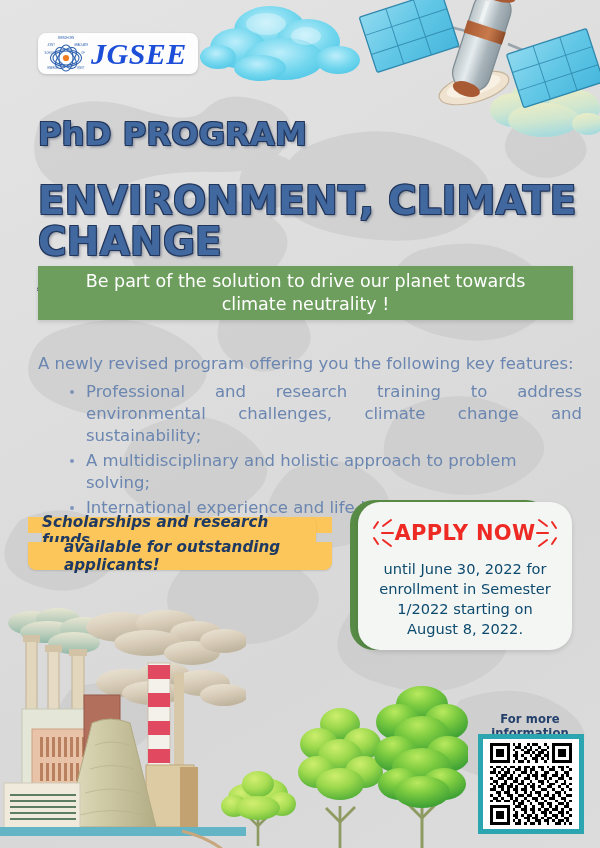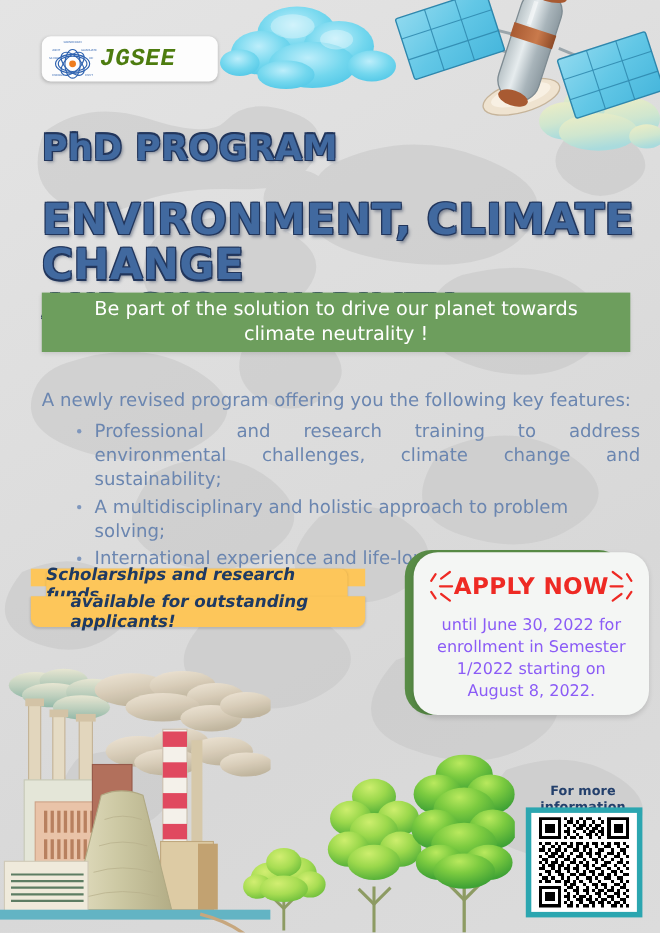--- a/index.html
+++ b/index.html
@@ -21,22 +21,22 @@
 
   
   .logo-card{
     position:absolute;left:38px;top:33px;width:160px;height:41px;
     background:#fdfdfd;border-radius:8px;
     box-shadow:0 1px 3px rgba(0,0,0,.18);
     display:flex;align-items:center;
   }
   .logo-mark{width:46px;height:38px;margin-left:5px;flex:none;}
   .logo-word{
-    font-family:Liberation Mono, monospace;font-style:italic;font-weight:700;
-    font-size:22px;letter-spacing:.5px;color:#4d7c0f;line-height:1;
+    font-family:Liberation Serif, serif;font-style:italic;font-weight:700;
+    font-size:30px;letter-spacing:.5px;color:#1d4ed8;line-height:1;
     margin-left:2px;
   }
 
   
   .titles{position:absolute;left:38px;top:118px;width:545px;}
   .t-line{
     font-family:"DejaVu Sans",sans-serif;
     font-weight:700;color:#41699f;line-height:1.06;
     letter-spacing:.2px;
     text-shadow:
@@ -86,42 +86,42 @@
     font-weight:700;font-style:italic;font-size:15.2px;
     font-family:"DejaVu Sans",sans-serif;
     display:flex;align-items:center;justify-content:center;
     box-shadow:0 1px 2px rgba(0,0,0,.12);
   }
   .schol .r1{left:14px;top:0;right:16px;height:28px;border-radius:7px 7px 0 0;}
   .schol .r2{left:0;top:25px;right:0;height:28px;border-radius:0 0 8px 8px;padding-left:36px;}
   .schol .r1b{left:14px;top:14px;right:16px;height:16px;background:#fdc65a;}
 
   
-  .applywrap{position:absolute;left:368px;top:500px;width:222px;height:152px;}
+  .applywrap{position:absolute;left:350px;top:500px;width:222px;height:152px;}
   .apply-shadow{
     position:absolute;left:0;top:0;width:200px;height:150px;
     background:#588c46;border-radius:24px;
   }
   .apply-card{
     position:absolute;left:8px;top:2px;width:214px;height:148px;
     background:#f4f6f4;border-radius:22px;
     box-shadow:0 2px 5px rgba(0,0,0,.13);
     display:flex;flex-direction:column;align-items:center;
   }
   .apply-head{
     display:flex;align-items:center;justify-content:center;
     margin-top:14px;width:100%;
   }
   .apply-head .txt{
     font-family:"DejaVu Sans",sans-serif;font-weight:700;
     font-size:21px;color:#ee2a24;letter-spacing:.3px;
   }
   .sparks{width:26px;height:34px;flex:none;}
   .apply-body{
-    margin-top:9px;text-align:center;color:#8b5cf6;
+    margin-top:9px;text-align:center;color:#0c4a6e;
     font-size:14.6px;line-height:1.38;
     font-family:"DejaVu Sans",sans-serif;padding:0 14px;
   }
 
   
   .factory{position:absolute;left:-4px;top:605px;width:250px;height:243px;}
   .trees{position:absolute;left:218px;top:686px;width:250px;height:162px;}
 
   
   .qrlabel{

